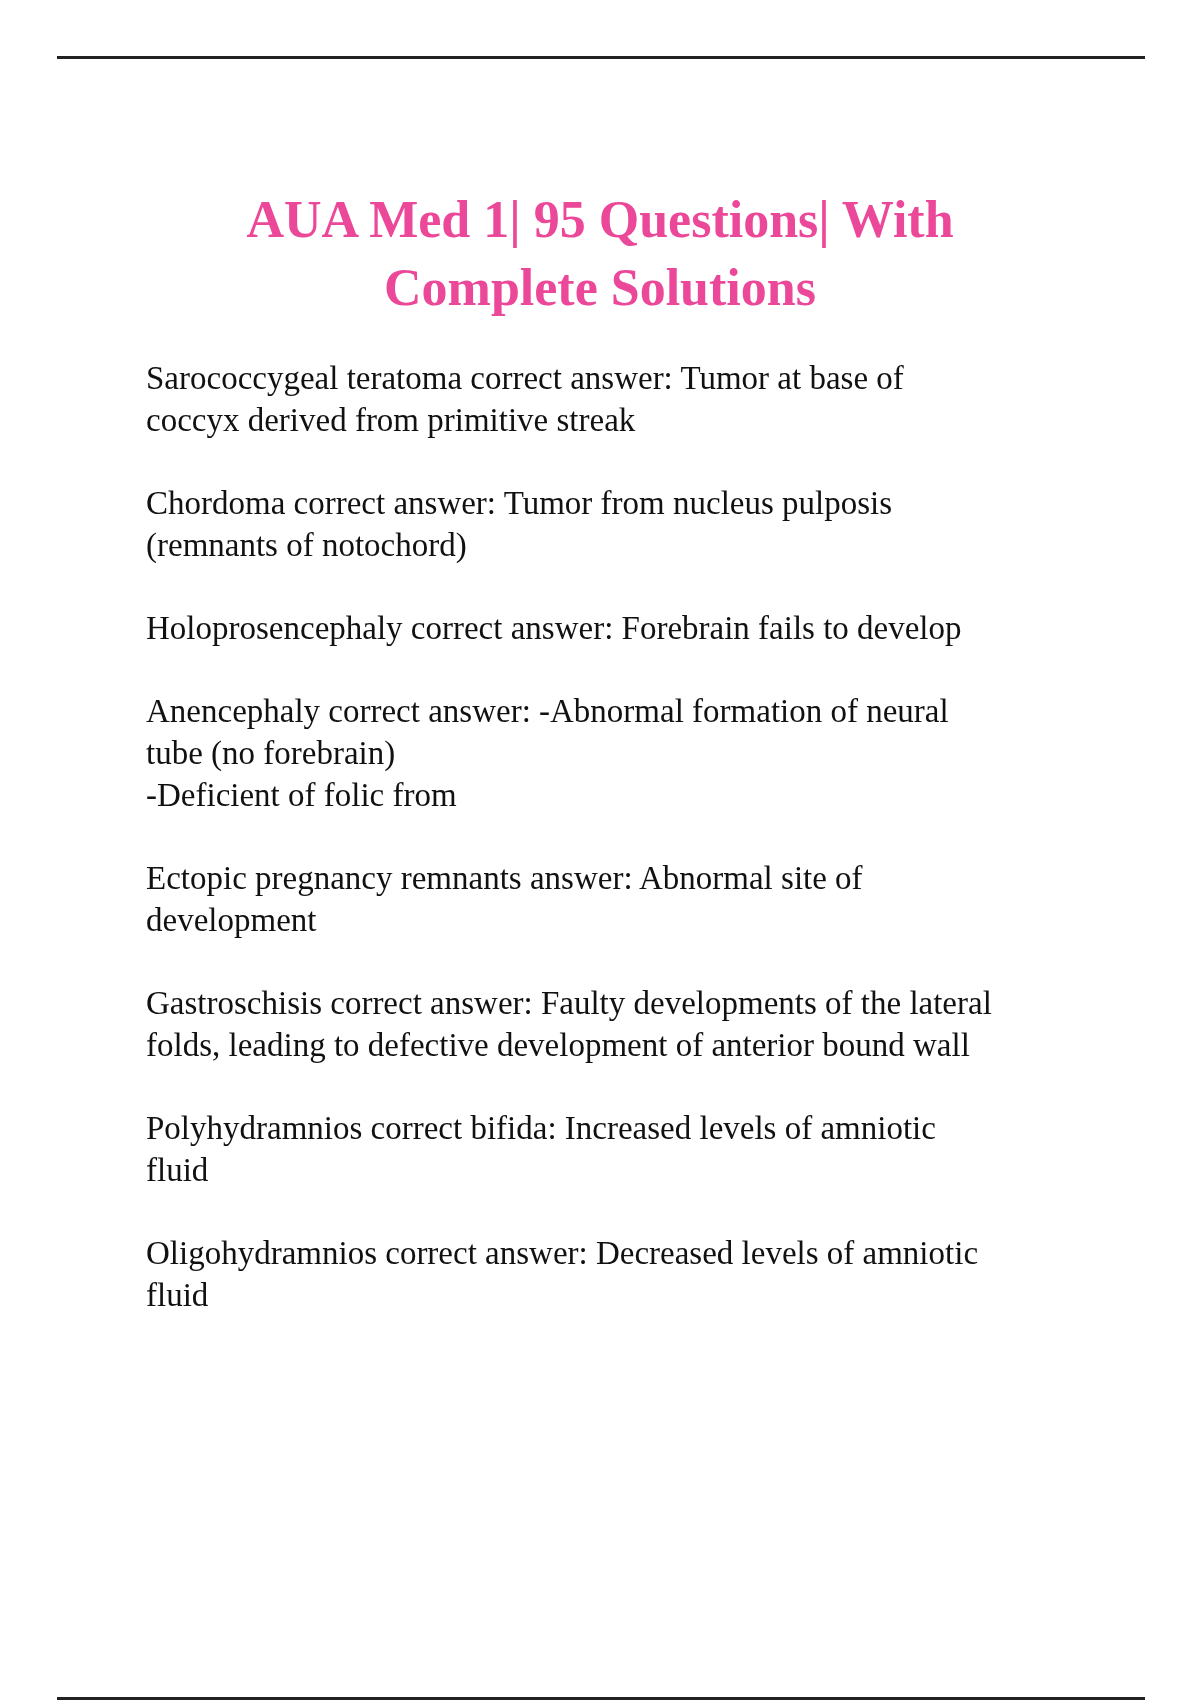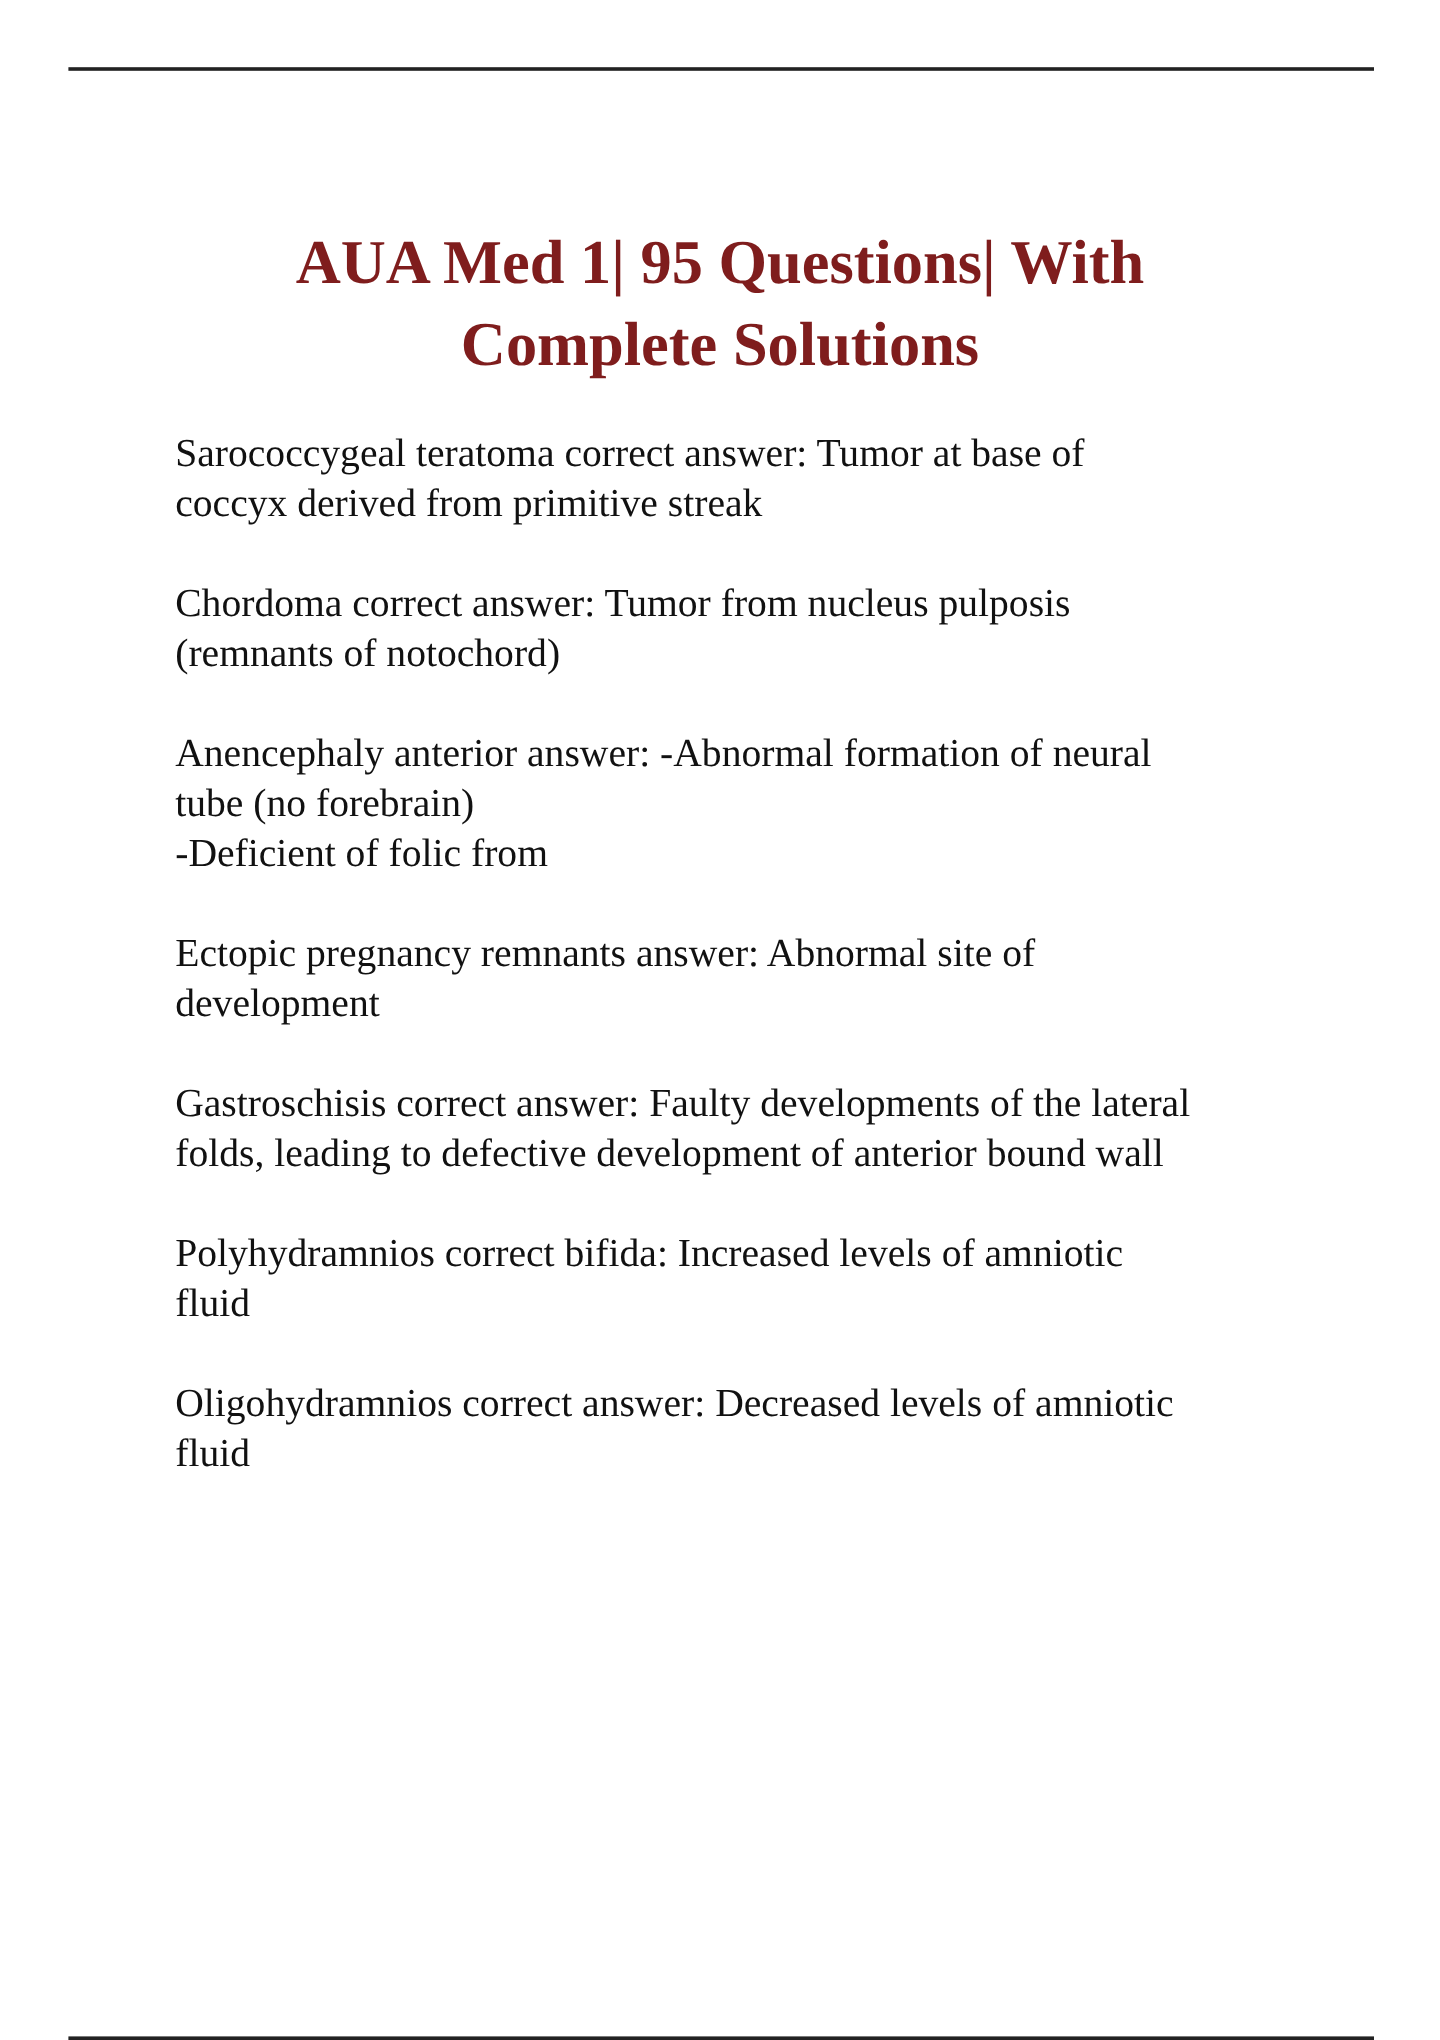--- a/index.html
+++ b/index.html
@@ -28,21 +28,21 @@
     .title {
       position: absolute;
       top: 186px;
       left: 0;
       width: 1200px;
       text-align: center;
       font-weight: bold;
       font-size: 52px;
       line-height: 68px;
       margin: 0;
-      color: #7f1d1d;
+      color: #ec4899;
     }
     .title span { display: block; }
 
     .entries {
       position: absolute;
       top: 357px;
       left: 146px;
       width: 960px;
       font-size: 33px;
       line-height: 42px;
@@ -65,23 +65,24 @@
 <div class="entries">
   <p class="entry">
     <span class="line">Sarococcygeal teratoma correct answer:  Tumor at base of</span>
     <span class="line">coccyx derived from primitive streak</span>
   </p>
   <p class="entry">
     <span class="line">Chordoma correct answer:  Tumor from nucleus pulposis</span>
     <span class="line">(remnants of notochord)</span>
   </p>
   <p class="entry">
+    <span class="line">Holoprosencephaly correct answer:  Forebrain fails to develop</span>
   </p>
   <p class="entry">
-    <span class="line">Anencephaly anterior answer:  -Abnormal formation of neural</span>
+    <span class="line">Anencephaly correct answer:  -Abnormal formation of neural</span>
     <span class="line">tube (no forebrain)</span>
     <span class="line">-Deficient of folic from</span>
   </p>
   <p class="entry">
     <span class="line">Ectopic pregnancy remnants answer:  Abnormal site of</span>
     <span class="line">development</span>
   </p>
   <p class="entry">
     <span class="line">Gastroschisis correct answer:  Faulty developments of the lateral</span>
     <span class="line">folds, leading to defective development of anterior bound wall</span>

